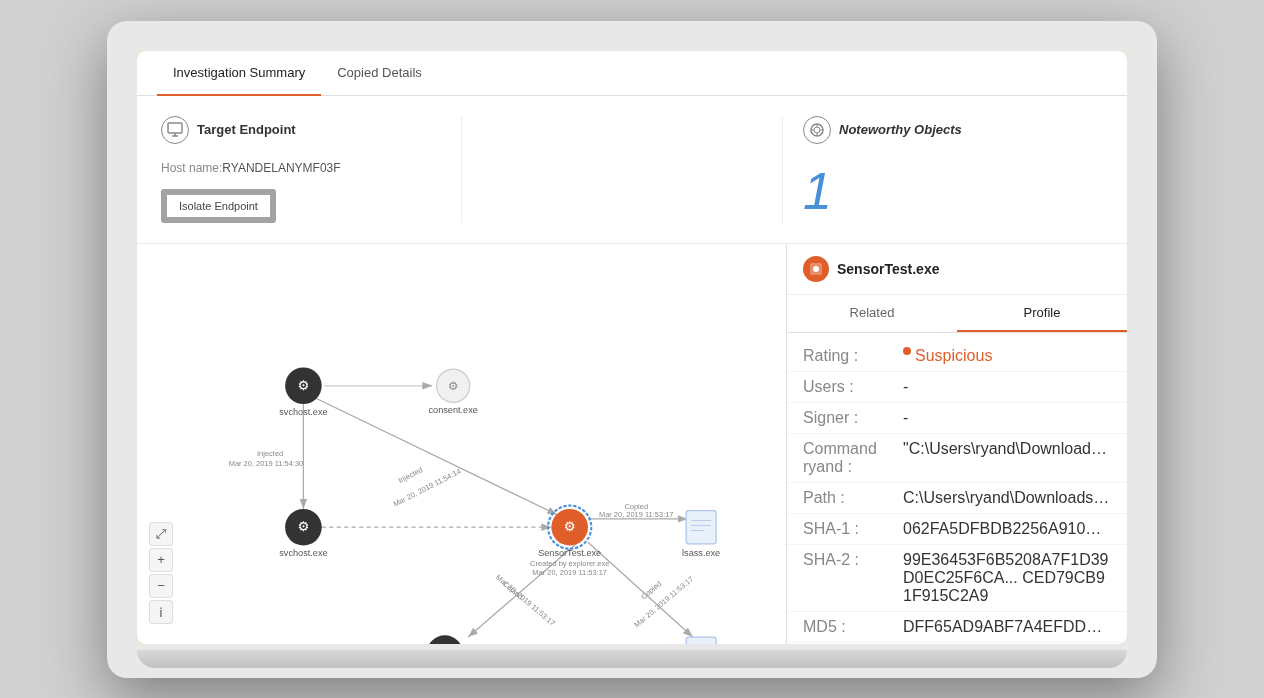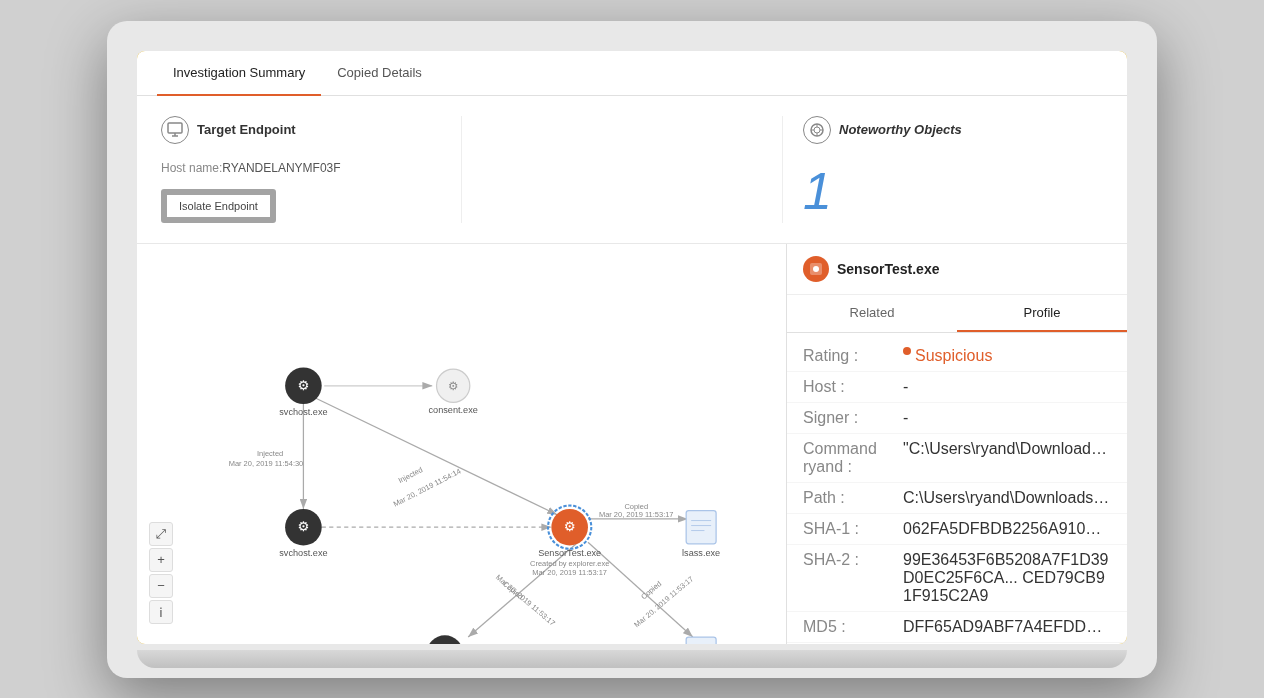--- a/index.html
+++ b/index.html
@@ -407,21 +407,21 @@
         <div class="detail-rows">
 
           <div class="detail-row">
             <span class="detail-key">Rating :</span>
             <span class="detail-val suspicious-badge">
               <span class="suspicious-dot"></span>
               <span>Suspicious</span>
             </span>
           </div>
           <div class="detail-row">
-            <span class="detail-key">Host :</span>
+            <span class="detail-key">Users :</span>
             <span class="detail-val">-</span>
           </div>
           <div class="detail-row">
             <span class="detail-key">Signer :</span>
             <span class="detail-val">-</span>
           </div>
           <div class="detail-row">
             <span class="detail-key">Command ryand :</span>
             <span class="detail-val">"C:\Users\ryand\Downloads\SensorTest\Se</span>
           </div>

